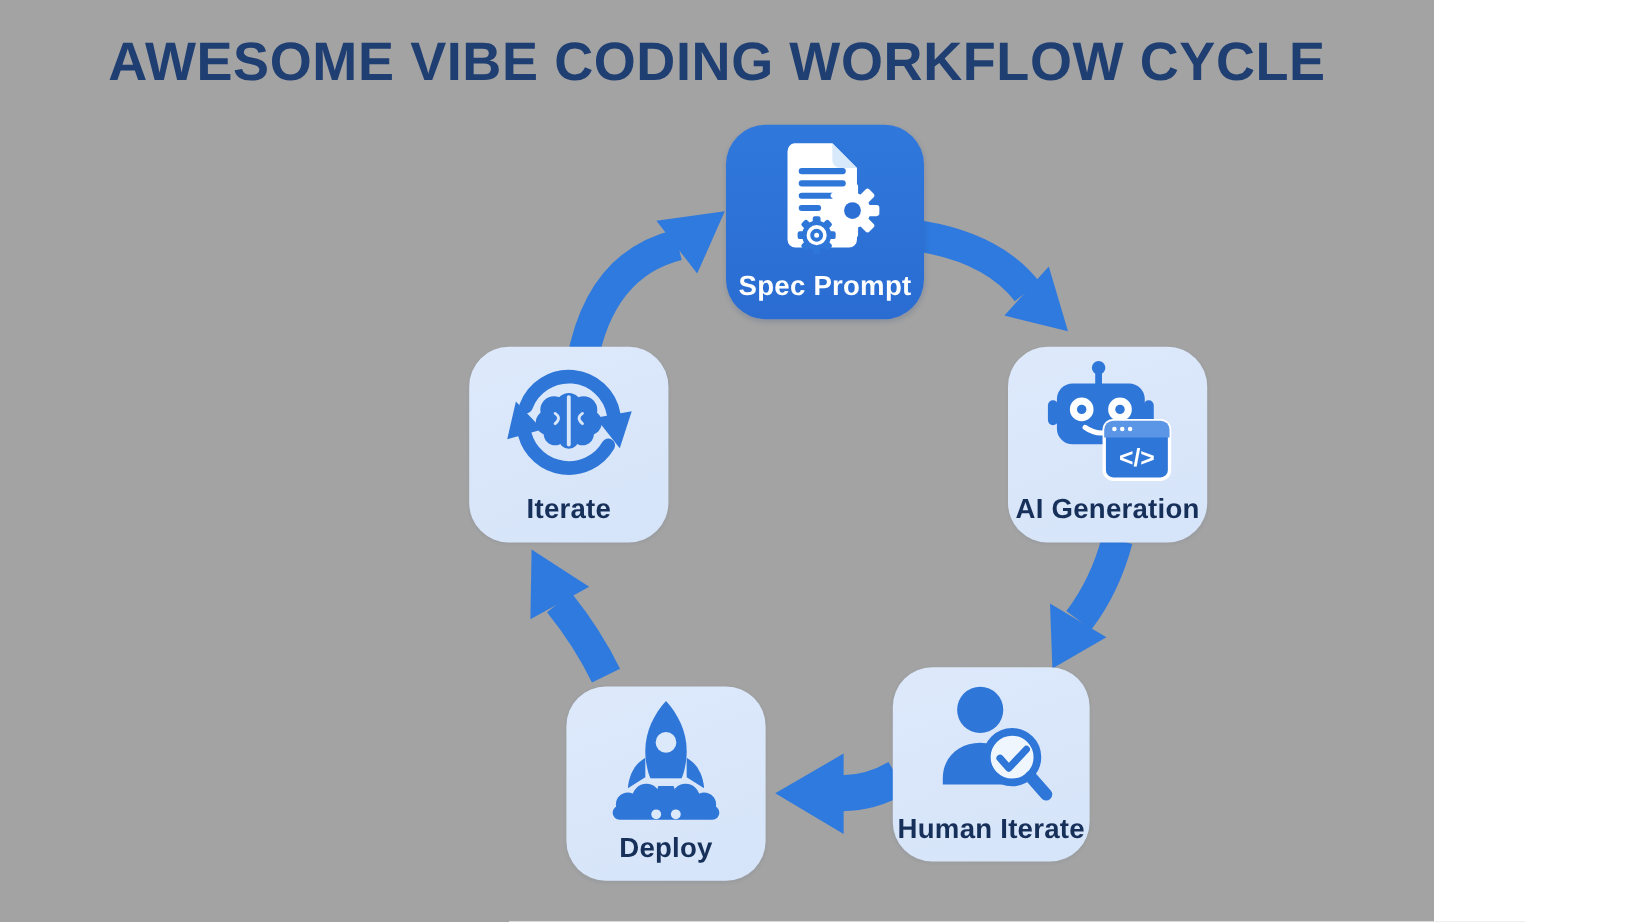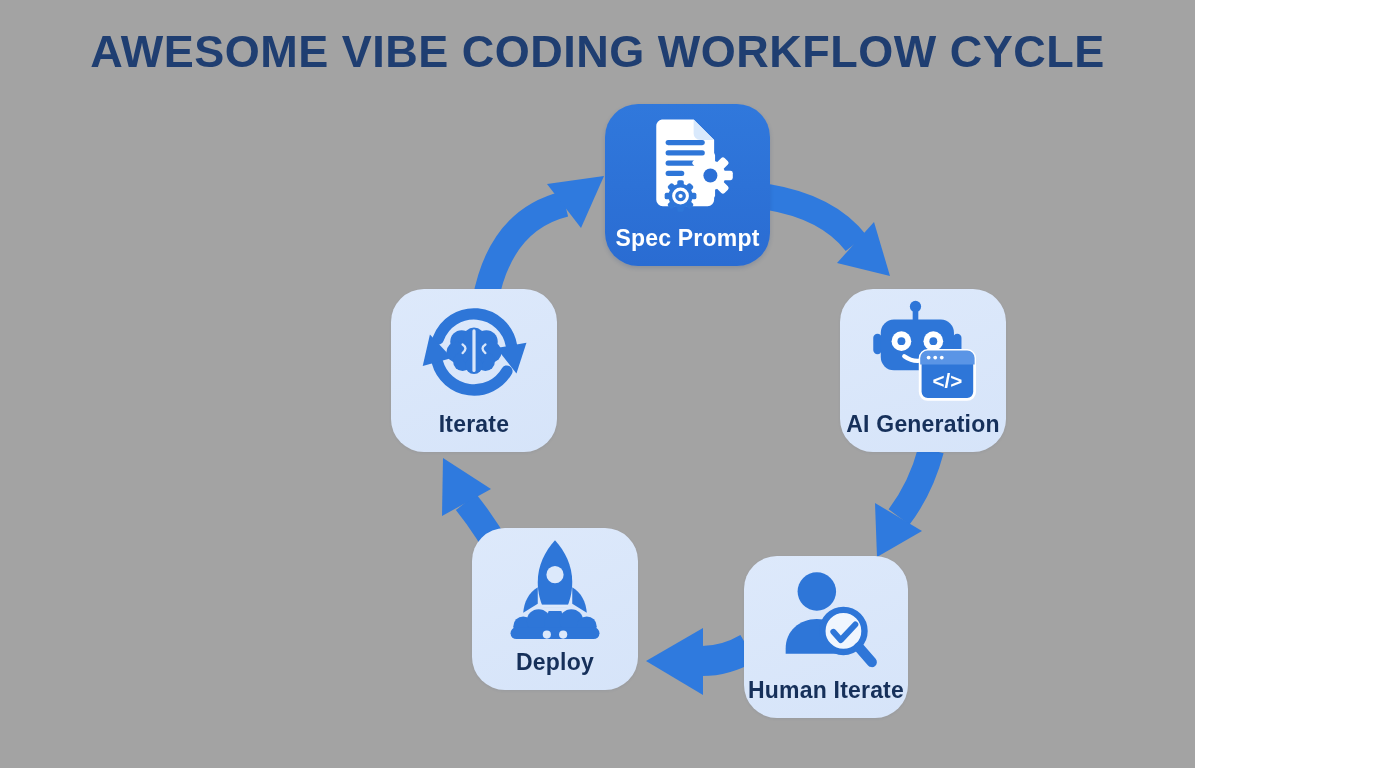--- a/index.html
+++ b/index.html
@@ -118,21 +118,21 @@
     <svg class="icon" width="110" height="110" viewBox="0 0 120 120">
       <circle cx="50" cy="30" r="21" fill="#2e76d8"></circle>
       <path d="M16,98 v-6 c0,-19 15,-32 34,-32 s34,13 34,32 v6 z" fill="#2e76d8"></path>
       <circle cx="79" cy="73" r="23" fill="#f0f6fe" stroke="#2e76d8" stroke-width="7"></circle>
       <path d="M68,74 l8,9 l16,-17" stroke="#2e76d8" stroke-width="6.5" fill="none" stroke-linecap="round" stroke-linejoin="round"></path>
       <line x1="96" y1="91" x2="110" y2="107" stroke="#2e76d8" stroke-width="11" stroke-linecap="round"></line>
     </svg>
     <div class="label">Human Iterate</div>
   </div>
 
-  <div class="node light" style="left:472px;top:528px;width:166px;height:162px;">
+  <div class="node light" style="left:472px;top:572px;width:166px;height:162px;">
     <svg class="icon" width="118" height="110" viewBox="0 0 130 120">
       <path d="M65,4 C54,16 46,32 46,50 c0,12 3,22 6,28 h26 c3,-6 6,-16 6,-28 0,-18 -8,-34 -19,-46 z" fill="#2e76d8"></path>
       <circle cx="65" cy="42" r="9.5" fill="#dce9fb"></circle>
       <rect x="50" y="75" width="30" height="3.5" fill="#dce9fb"></rect>
       <path d="M46,56 C36,62 31,72 30,84 l16,-10 z" fill="#2e76d8"></path>
       <path d="M84,56 C94,62 99,72 100,84 l-16,-10 z" fill="#2e76d8"></path>
       <path d="M58,82 h14 l4,12 h-22 z" fill="#2e76d8"></path>
       <g fill="#2e76d8">
         <circle cx="30" cy="99" r="11"></circle>
         <circle cx="47" cy="93" r="13"></circle>

